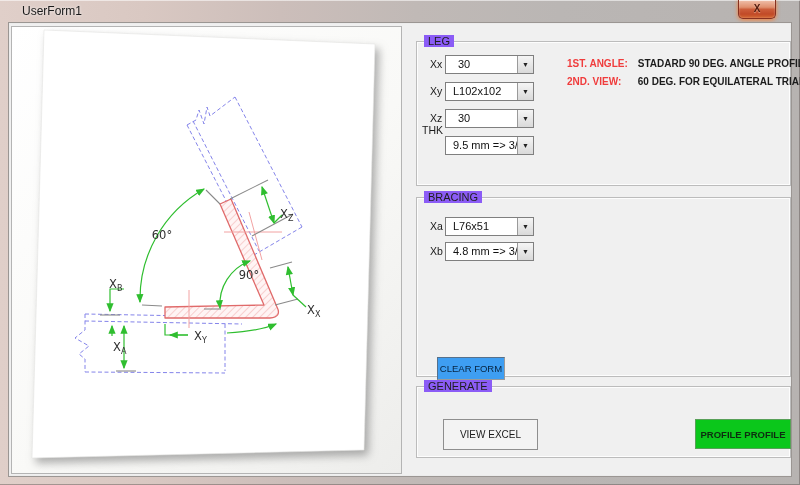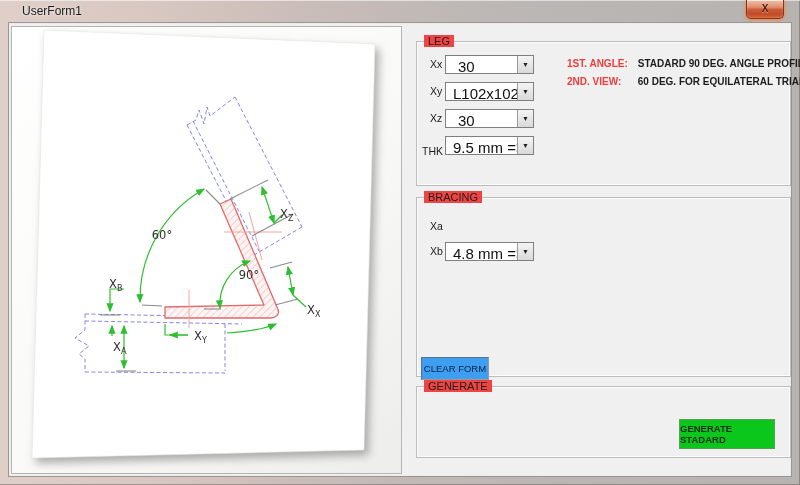--- a/index.html
+++ b/index.html
@@ -3,21 +3,21 @@
 <meta charset="utf-8">
 <style>
   html,body{margin:0;padding:0;background:#555;}
   *{box-sizing:border-box;}
   .window{
     position:relative;width:800px;height:485px;overflow:hidden;
     font-family:"Liberation Sans",sans-serif;
     background:linear-gradient(to right,#e0cfc9 0%,#d9c8c2 18%,#ccbeba 35%,#c0b9b6 52%,#bab6b4 70%,#b7b3b1 100%);
     box-shadow:inset 0 1px 0 rgba(255,255,255,.55), inset -1px -1px 0 rgba(90,80,78,.45);
   }
-  .titlebar{position:absolute;left:0;top:0;right:8px;height:22px;}
+  .titlebar{position:absolute;left:0;top:0;right:16px;height:22px;}
   .title-text{
     position:absolute;left:22px;top:4px;font-size:12px;color:#1a1a1a;
     text-shadow:0 0 3px rgba(255,255,255,.9);
   }
   .close-btn{
     position:absolute;right:8px;top:0;width:38px;height:19px;
     border:1px solid #87301f;border-top:none;border-radius:0 0 5px 5px;
     background:linear-gradient(#f0c0ab 0%,#e0906f 40%,#cc5d3a 52%,#c14a28 78%,#d4652f 100%);
     box-shadow:0 1px 4px rgba(255,120,40,.9), inset 0 1px 0 rgba(255,255,255,.65), inset 0 0 2px rgba(255,255,255,.4);
     display:flex;align-items:center;justify-content:center;cursor:pointer;
@@ -32,40 +32,40 @@
   
   .canvas{
     position:absolute;left:2px;top:3px;width:391px;height:448px;
     background:linear-gradient(135deg,#ffffff 0%,#f9f9f7 55%,#ededeb 100%);
     border:1px solid #b4b4b4;
   }
   .canvas svg{display:block;}
   
   .vbframe{position:absolute;border:1px solid #bcbcbc;box-shadow:inset 0 0 0 1px #fdfdfd;}
   .vbframe-label{
-    position:absolute;top:-7px;left:7px;background:#ef4444;padding:0 4px;
+    position:absolute;top:-7px;left:7px;background:#8b5cf6;padding:0 4px;
     font-size:11px;color:#1e1e1e;line-height:12px;text-align:center;
   }
   .flabel{position:absolute;font-size:10.5px;color:#1a1a1a;}
   .combo{
     position:absolute;width:89px;height:19px;background:#fff;
     border:1px solid #7f7f7f;display:flex;align-items:stretch;cursor:default;
   }
-  .cval{flex:1;font-size:15px;color:#111;padding:2px 0 0 12px;white-space:nowrap;overflow:hidden;}
-  .cval.small{padding-left:7px;font-size:15px;}
+  .cval{flex:1;font-size:11px;color:#111;padding:2px 0 0 12px;white-space:nowrap;overflow:hidden;}
+  .cval.small{padding-left:7px;font-size:11px;}
   .carrow{
     width:16px;border-left:1px solid #9a9a9a;background:linear-gradient(#f5f5f5,#d9d9d9);
     display:flex;align-items:center;justify-content:center;
     font-size:7px;color:#222;cursor:pointer;
   }
   .note-row{position:absolute;left:150px;font-size:10px;font-weight:bold;white-space:nowrap;}
   .note-title{color:#f03c3c;display:inline-block;width:68px;}
   .note-text{color:#1c1c1c;}
   .btn{position:absolute;display:flex;align-items:center;justify-content:center;
-    font-size:10px;color:#1b1b1b;cursor:pointer;}
+    font-size:10px;color:#1b1b1b;cursor:pointer;margin-left:16px;}
   .btn-clear{
     left:412px;top:334px;width:68px;height:23px;
     background:#3e9ef2;border:1px solid #56718c;border-bottom-color:#9a9a9a;border-right-color:#9a9a9a;
     font-size:9.5px;color:#06233f;
   }
   .btn-viewexcel{left:10px;top:32px;width:95px;height:31px;background:#f3f3f3;border:1px solid #8e8e8e;}
   .btn-senddata{left:148px;top:31px;width:100px;height:32px;background:#fdfdfd;border:2px solid #2e2e2e;}
   .btn-genprofile{left:262px;top:32px;width:96px;height:30px;background:#0bc71b;border:1px solid #58a058;
     color:#0d2e10;font-weight:bold;font-size:9.5px;}
 </style>
@@ -181,49 +181,54 @@
         <span class="cval small">L102x102</span>
         <span class="carrow">▼</span>
       </div>
 
       <span class="flabel" style="left:13px;top:70px;">Xz</span>
       <div class="combo" style="left:28px;top:67px;">
         <span class="cval">30</span>
         <span class="carrow">▼</span>
       </div>
 
-      <span class="flabel" style="left:5px;top:103px;">THK</span>
+      <span class="flabel" style="left:5px;top:82px;">THK</span>
       <div class="combo" style="left:28px;top:94px;">
         <span class="cval small">9.5 mm =&gt; 3/8"</span>
         <span class="carrow">▼</span>
       </div>
 
       <div class="note-row" style="top:16px;">
         <span class="note-title">1ST. ANGLE:</span>
         <span class="note-text">STADARD 90 DEG. ANGLE PROFILE</span>
       </div>
       <div class="note-row" style="top:34px;">
         <span class="note-title">2ND. VIEW:</span>
         <span class="note-text">60 DEG. FOR EQUILATERAL TRIANGLE</span>
       </div>
     </div>
 
     <div class="vbframe" style="left:407px;top:174px;width:375px;height:180px;">
       <span class="vbframe-label">BRACING</span>
 
       <span class="flabel" style="left:13px;top:22px;">Xa</span>
+      <div class="combo" style="left:28px;top:19px;">
+        <span class="cval small">L76x51</span>
+        <span class="carrow">▼</span>
+      </div>
 
       <span class="flabel" style="left:13px;top:47px;">Xb</span>
       <div class="combo" style="left:28px;top:44px;">
         <span class="cval small">4.8 mm =&gt; 3/16"</span>
         <span class="carrow">▼</span>
       </div>
     </div>
 
     <div class="btn btn-clear">CLEAR FORM</div>
 
     <div class="vbframe" style="left:407px;top:363px;width:375px;height:72px;">
       <span class="vbframe-label">GENERATE</span>
-      <div class="btn btn-genprofile">GENERATE STADARD</div>
+      <div class="btn btn-viewexcel">VIEW EXCEL</div>
+      <div class="btn btn-genprofile">PROFILE PROFILE</div>
     </div>
 
   </div>
 </div>
 
 </body></html>

